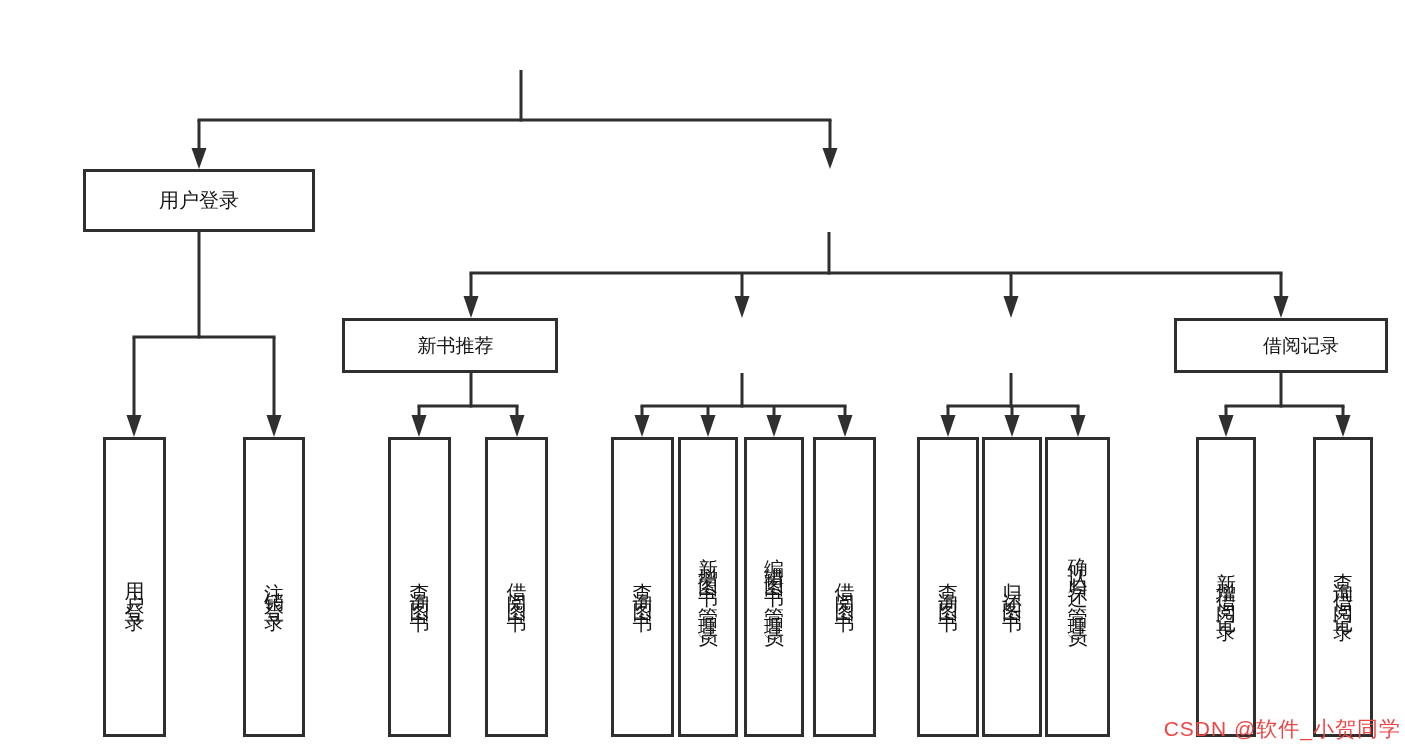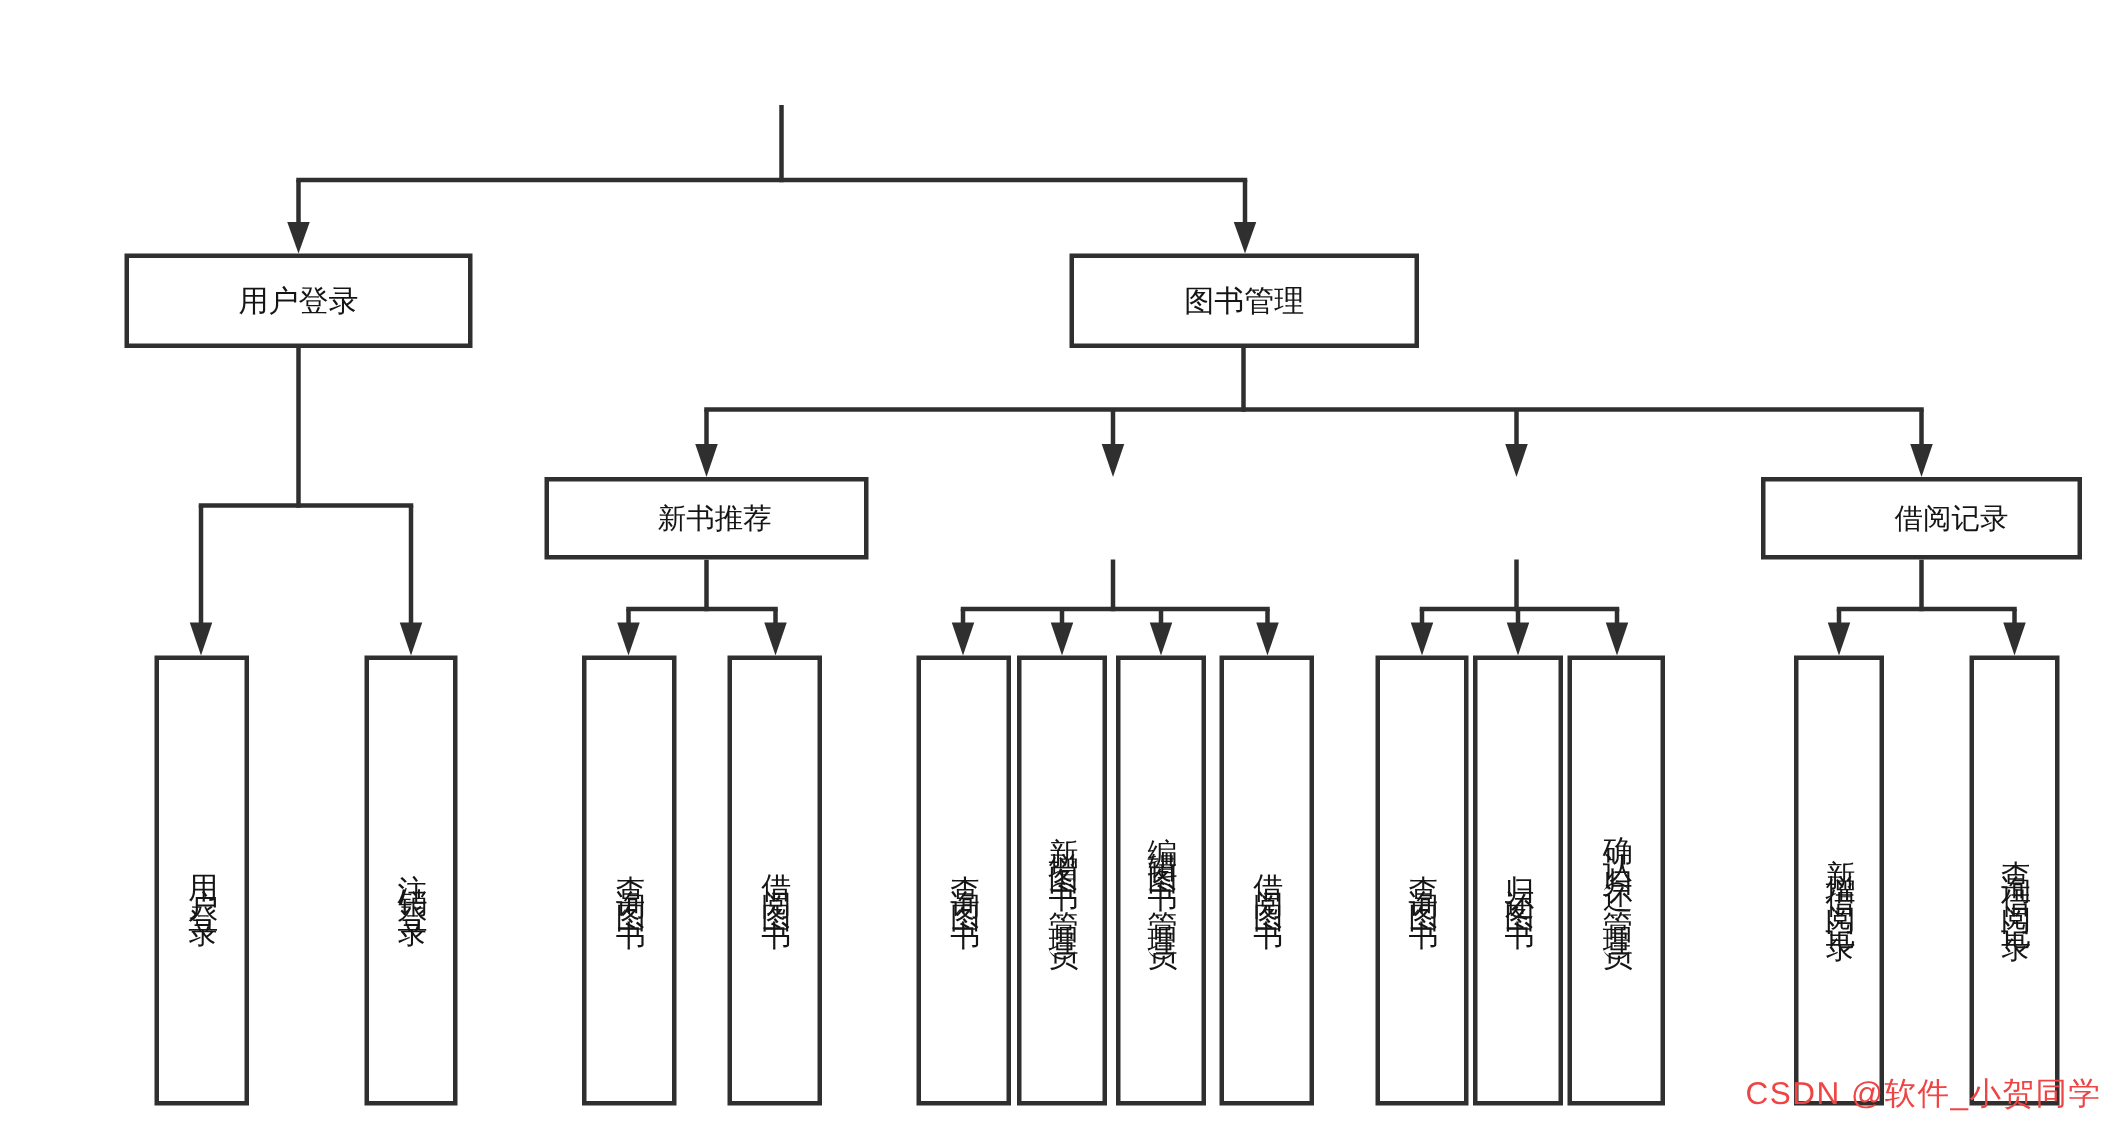--- a/index.html
+++ b/index.html
@@ -105,23 +105,22 @@
     <line x1="1281" y1="373" x2="1281" y2="407.5"></line>
     <line x1="1224.5" y1="406" x2="1344.5" y2="406"></line>
     <line x1="1226" y1="406" x2="1226" y2="418"></line>
     <polygon points="1218.5,415 1233.5,415 1226,437"></polygon>
     <line x1="1343" y1="406" x2="1343" y2="418"></line>
     <polygon points="1335.5,415 1350.5,415 1343,437"></polygon>
   </svg>
 
 
   <div class="box lvl2" style="left:83px;width:232px;">用户登录</div>
-  <div class="box lvl2" style="left:713px;width:233px;">图书管理</div>
 
-  <div class="box lvl3" style="left:363px;width:216px;padding-left:11px;">新书推荐</div>
+  <div class="box lvl3" style="left:342px;width:216px;padding-left:11px;">新书推荐</div>
   <div class="box lvl3" style="left:1174px;width:214px;padding-left:40px;">借阅记录</div>
 
   <div class="box leaf" style="left:103px;width:63px;">
     <span class="vtext">用户登录</span>
   </div>
   <div class="box leaf" style="left:243px;width:62px;">
     <span class="vtext">注销登录</span>
   </div>
 
   <div class="box leaf" style="left:388px;width:63px;">

